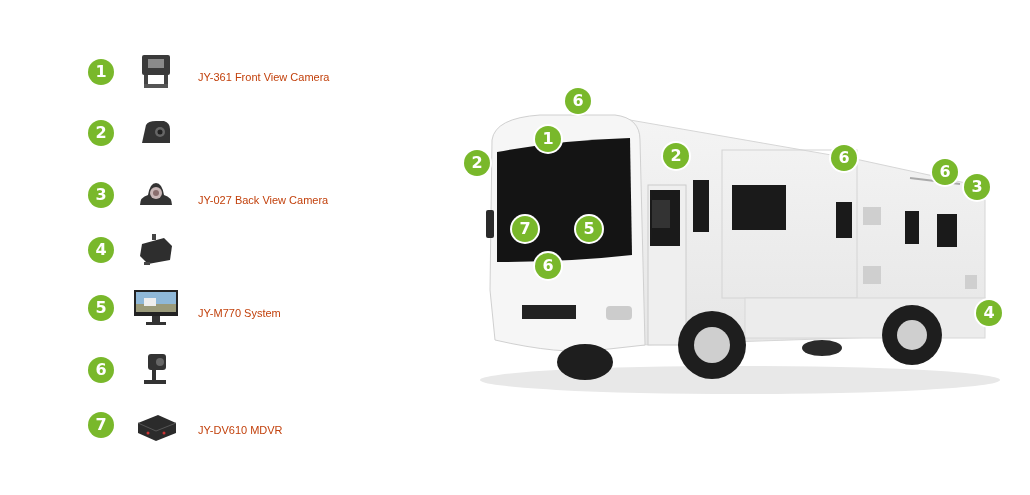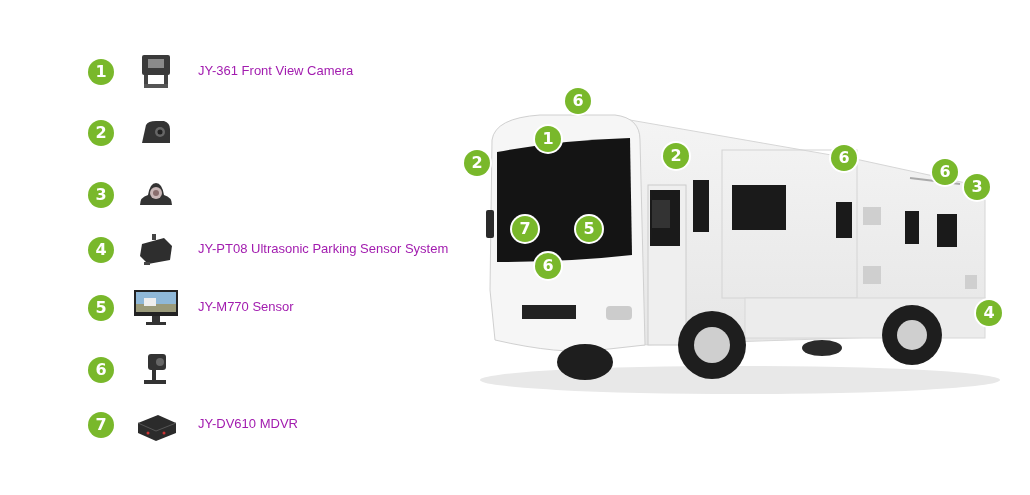--- a/index.html
+++ b/index.html
@@ -1,21 +1,21 @@
 <!DOCTYPE html>
 <html><head>
 <meta charset="utf-8">
 <style>
   html,body{margin:0;padding:0;background:#fff;}
   body{width:1030px;height:495px;position:relative;overflow:hidden;font-family:"Liberation Sans",sans-serif;}
   .legend-item{position:absolute;left:88px;height:40px;width:360px;}
   .badge{position:absolute;width:26px;height:26px;border-radius:50%;background:#79b82b;color:#fff;font-family:"DejaVu Sans",sans-serif;font-weight:bold;font-size:16px;line-height:26px;text-align:center;box-shadow:0 0 0 2px #fff;}
   .legend-item .badge{left:0;top:7px;}
   .prod-icon{position:absolute;left:46px;top:0;width:44px;height:40px;}
-  .label{position:absolute;left:110px;top:11px;font-size:13px;color:#a21caf;white-space:nowrap;}
+  .label{position:absolute;left:110px;top:19px;font-size:11px;color:#c2410c;white-space:nowrap;}
   .rv{position:absolute;left:480px;top:105px;width:520px;height:300px;}
   .marker{position:absolute;}
 </style>
 </head>
 <body>
 
 <div>
   <div class="legend-item" style="top:52px">
     <div class="badge">1</div>
     <svg class="prod-icon" viewBox="0 0 44 40">
@@ -35,41 +35,41 @@
         <circle cx="26" cy="19" r="2.5" fill="#222"></circle>
     </svg>
   </div>
   <div class="legend-item" style="top:175px">
     <div class="badge">3</div>
     <svg class="prod-icon" viewBox="0 0 44 40">
       <path d="M6 30 Q6 22 14 20 Q16 8 22 8 Q28 8 30 20 Q38 22 38 30 Z" fill="#333"></path>
       <circle cx="22" cy="18" r="6" fill="#c9b7b7"></circle>
         <circle cx="22" cy="18" r="3" fill="#8a6e6e"></circle>
     </svg>
+    <div class="label">JY-027 Back View Camera</div>
   </div>
   <div class="legend-item" style="top:230px">
     <div class="badge">4</div>
     <svg class="prod-icon" viewBox="0 0 44 40">
       <path d="M8 14 L30 8 L38 16 L36 30 L14 34 L6 26 Z" fill="#2e2e2e"></path>
       <rect x="18" y="4" width="4" height="6" fill="#444"></rect>
         <rect x="10" y="32" width="6" height="3" fill="#444"></rect>
     </svg>
-    <div class="label">JY-PT08 Ultrasonic Parking Sensor System</div>
   </div>
   <div class="legend-item" style="top:288px">
     <div class="badge">5</div>
     <svg class="prod-icon" viewBox="0 0 44 40">
       <rect x="0" y="2" width="44" height="26" fill="#222"></rect>
       <rect x="2" y="4" width="40" height="20" fill="#8fb8d8"></rect>
       <rect x="2" y="16" width="40" height="8" fill="#9a9a7a"></rect>
       <rect x="10" y="10" width="12" height="8" fill="#eee"></rect>
       <rect x="18" y="28" width="8" height="6" fill="#333"></rect>
         <rect x="12" y="34" width="20" height="3" fill="#333"></rect>
     </svg>
-    <div class="label">JY-M770 Sensor</div>
+    <div class="label">JY-M770 System</div>
   </div>
   <div class="legend-item" style="top:350px">
     <div class="badge">6</div>
     <svg class="prod-icon" viewBox="0 0 44 40">
       <rect x="14" y="4" width="18" height="16" rx="3" fill="#333"></rect>
       <circle cx="26" cy="12" r="4" fill="#666"></circle>
       <rect x="18" y="20" width="4" height="10" fill="#333"></rect>
       <rect x="10" y="30" width="22" height="4" fill="#333"></rect>
     </svg>
   </div>

